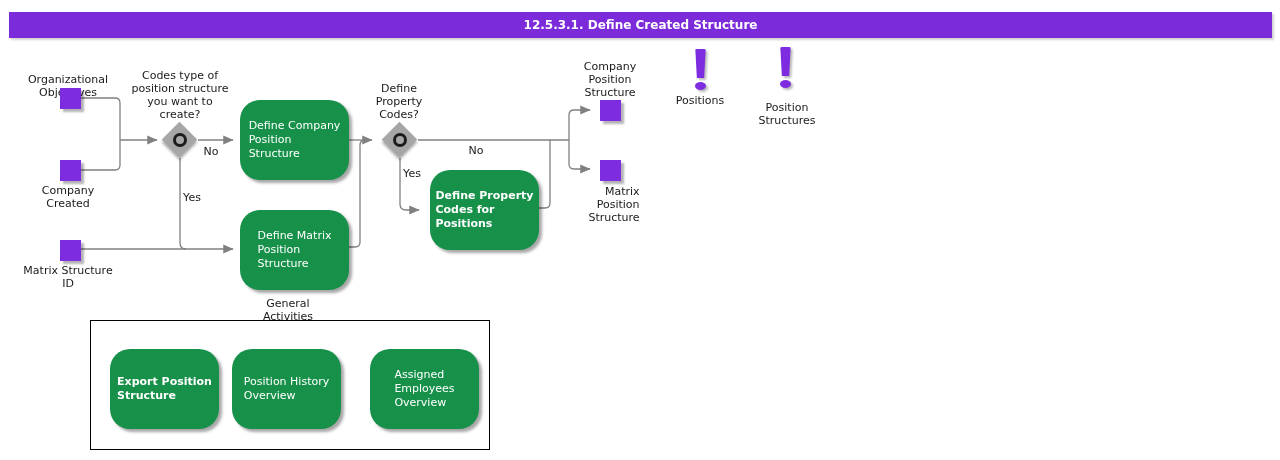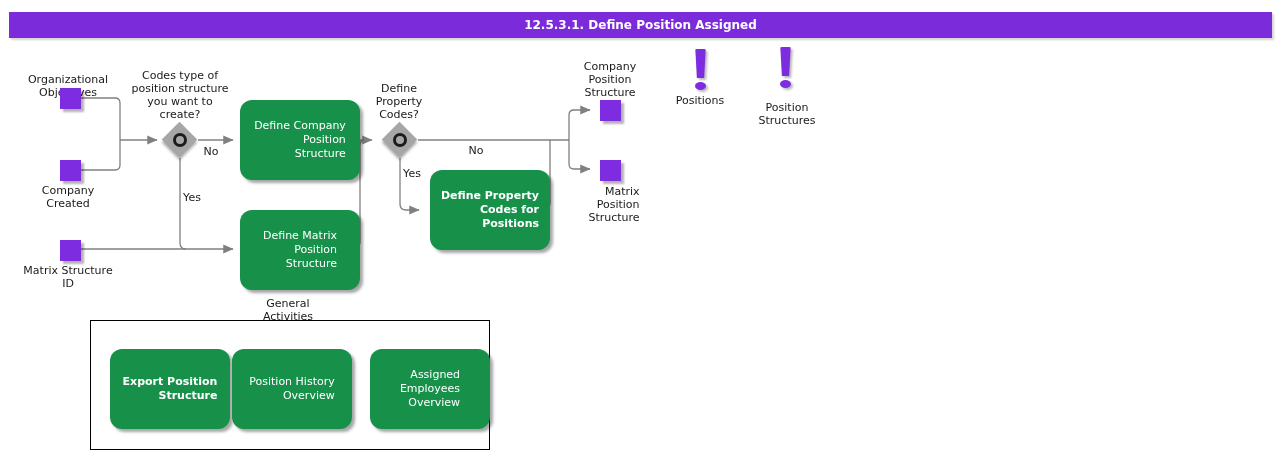--- a/index.html
+++ b/index.html
@@ -39,25 +39,25 @@
     transform: rotate(45deg);
     box-shadow: 2px 2px 3px rgba(0,0,0,0.35);
   }
   .diamond-ring {
     width: 14px; height: 14px; border-radius: 50%;
     border: 3px solid #1c1c1c;
   }
 
   
   .task {
-    width: 120px; height: 80px; background: #17914a;
-    border-radius: 12px;
+    width: 109px; height: 80px; background: #17914a;
+    border-radius: 20px;
     color: #ffffff; font-size: 11px; line-height: 14px;
     display: flex; align-items: center; justify-content: center;
-    text-align: right; white-space: pre-line;
+    text-align: left; white-space: pre-line;
     box-shadow: 3px 3px 3px rgba(0,0,0,0.35);
   }
 
   
   .excl { filter: drop-shadow(2px 2px 1px rgba(0,0,0,0.28)); }
   .excl-bar {
     position: absolute; left: 0; top: 0; width: 13px; height: 29px;
     background: #7d2cdf;
     clip-path: polygon(10% 0, 90% 0, 78% 100%, 22% 100%);
     border-radius: 3px;
@@ -104,21 +104,21 @@
   <path d="M569,140 V115 Q569,110 574,110 H590" marker-end="url(#arr)"></path>
 
   <path d="M569,140 V164 Q569,169 574,169 H590" marker-end="url(#arr)"></path>
 
   <path d="M400,158 V204 Q400,210 406,210 H419" marker-end="url(#arr)"></path>
 
   <path d="M530,208 H545 Q550,208 550,203 V140"></path>
 </svg>
 
 <div class="abs title-bar">
-  <span>12.5.3.1. Define Position Assigned</span>
+  <span>12.5.3.1. Define Created Structure</span>
 </div>
 
 <div class="abs lbl" style="left:68px; top:73px;">Organizational
 Objectives</div>
 <div class="abs event-sq" style="left:60px; top:88px;"></div>
 
 <div class="abs event-sq" style="left:60px; top:160px;"></div>
 <div class="abs lbl" style="left:68px; top:184px;">Company
 Created</div>
 

